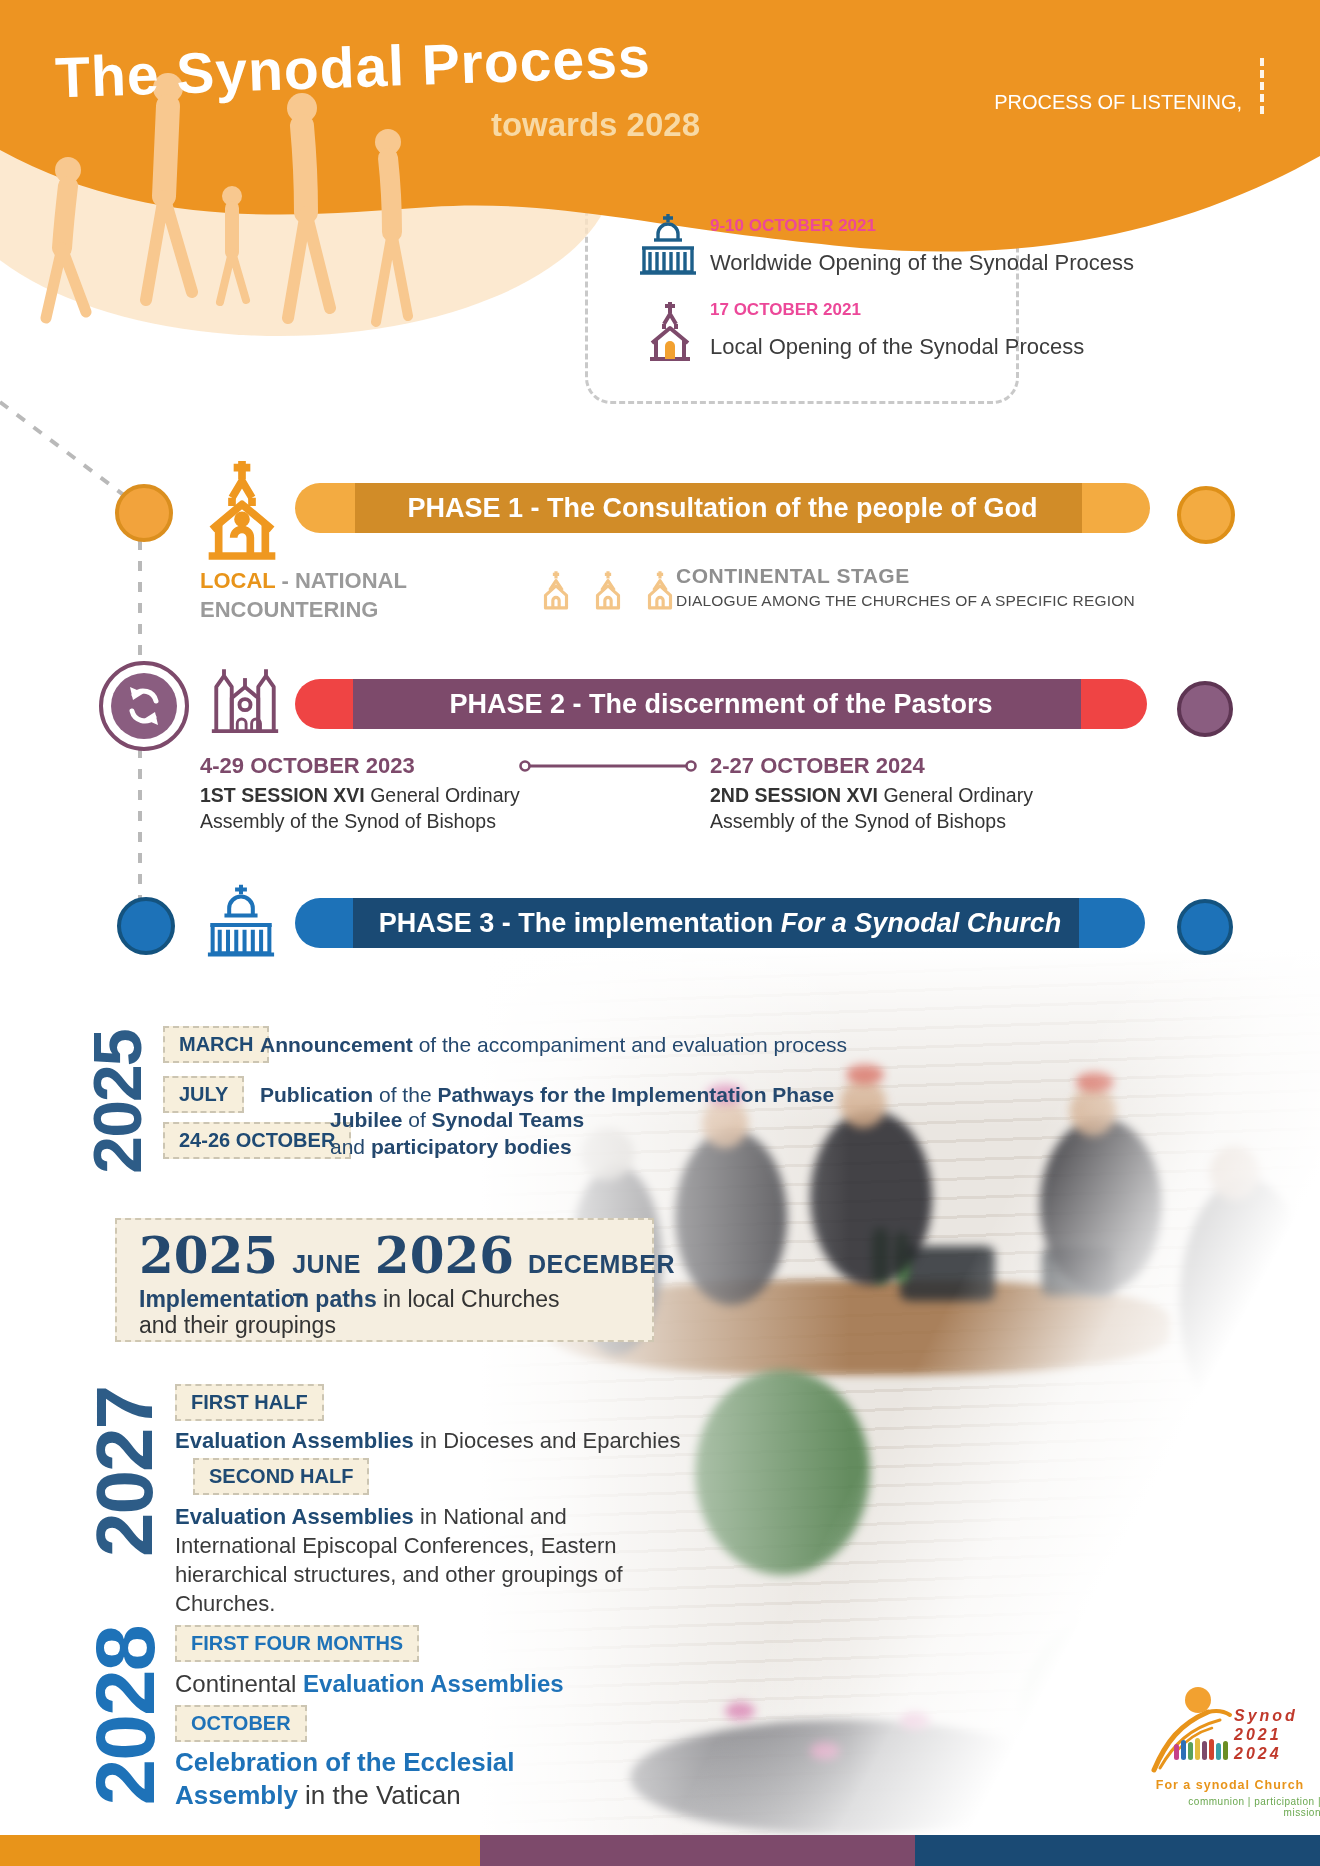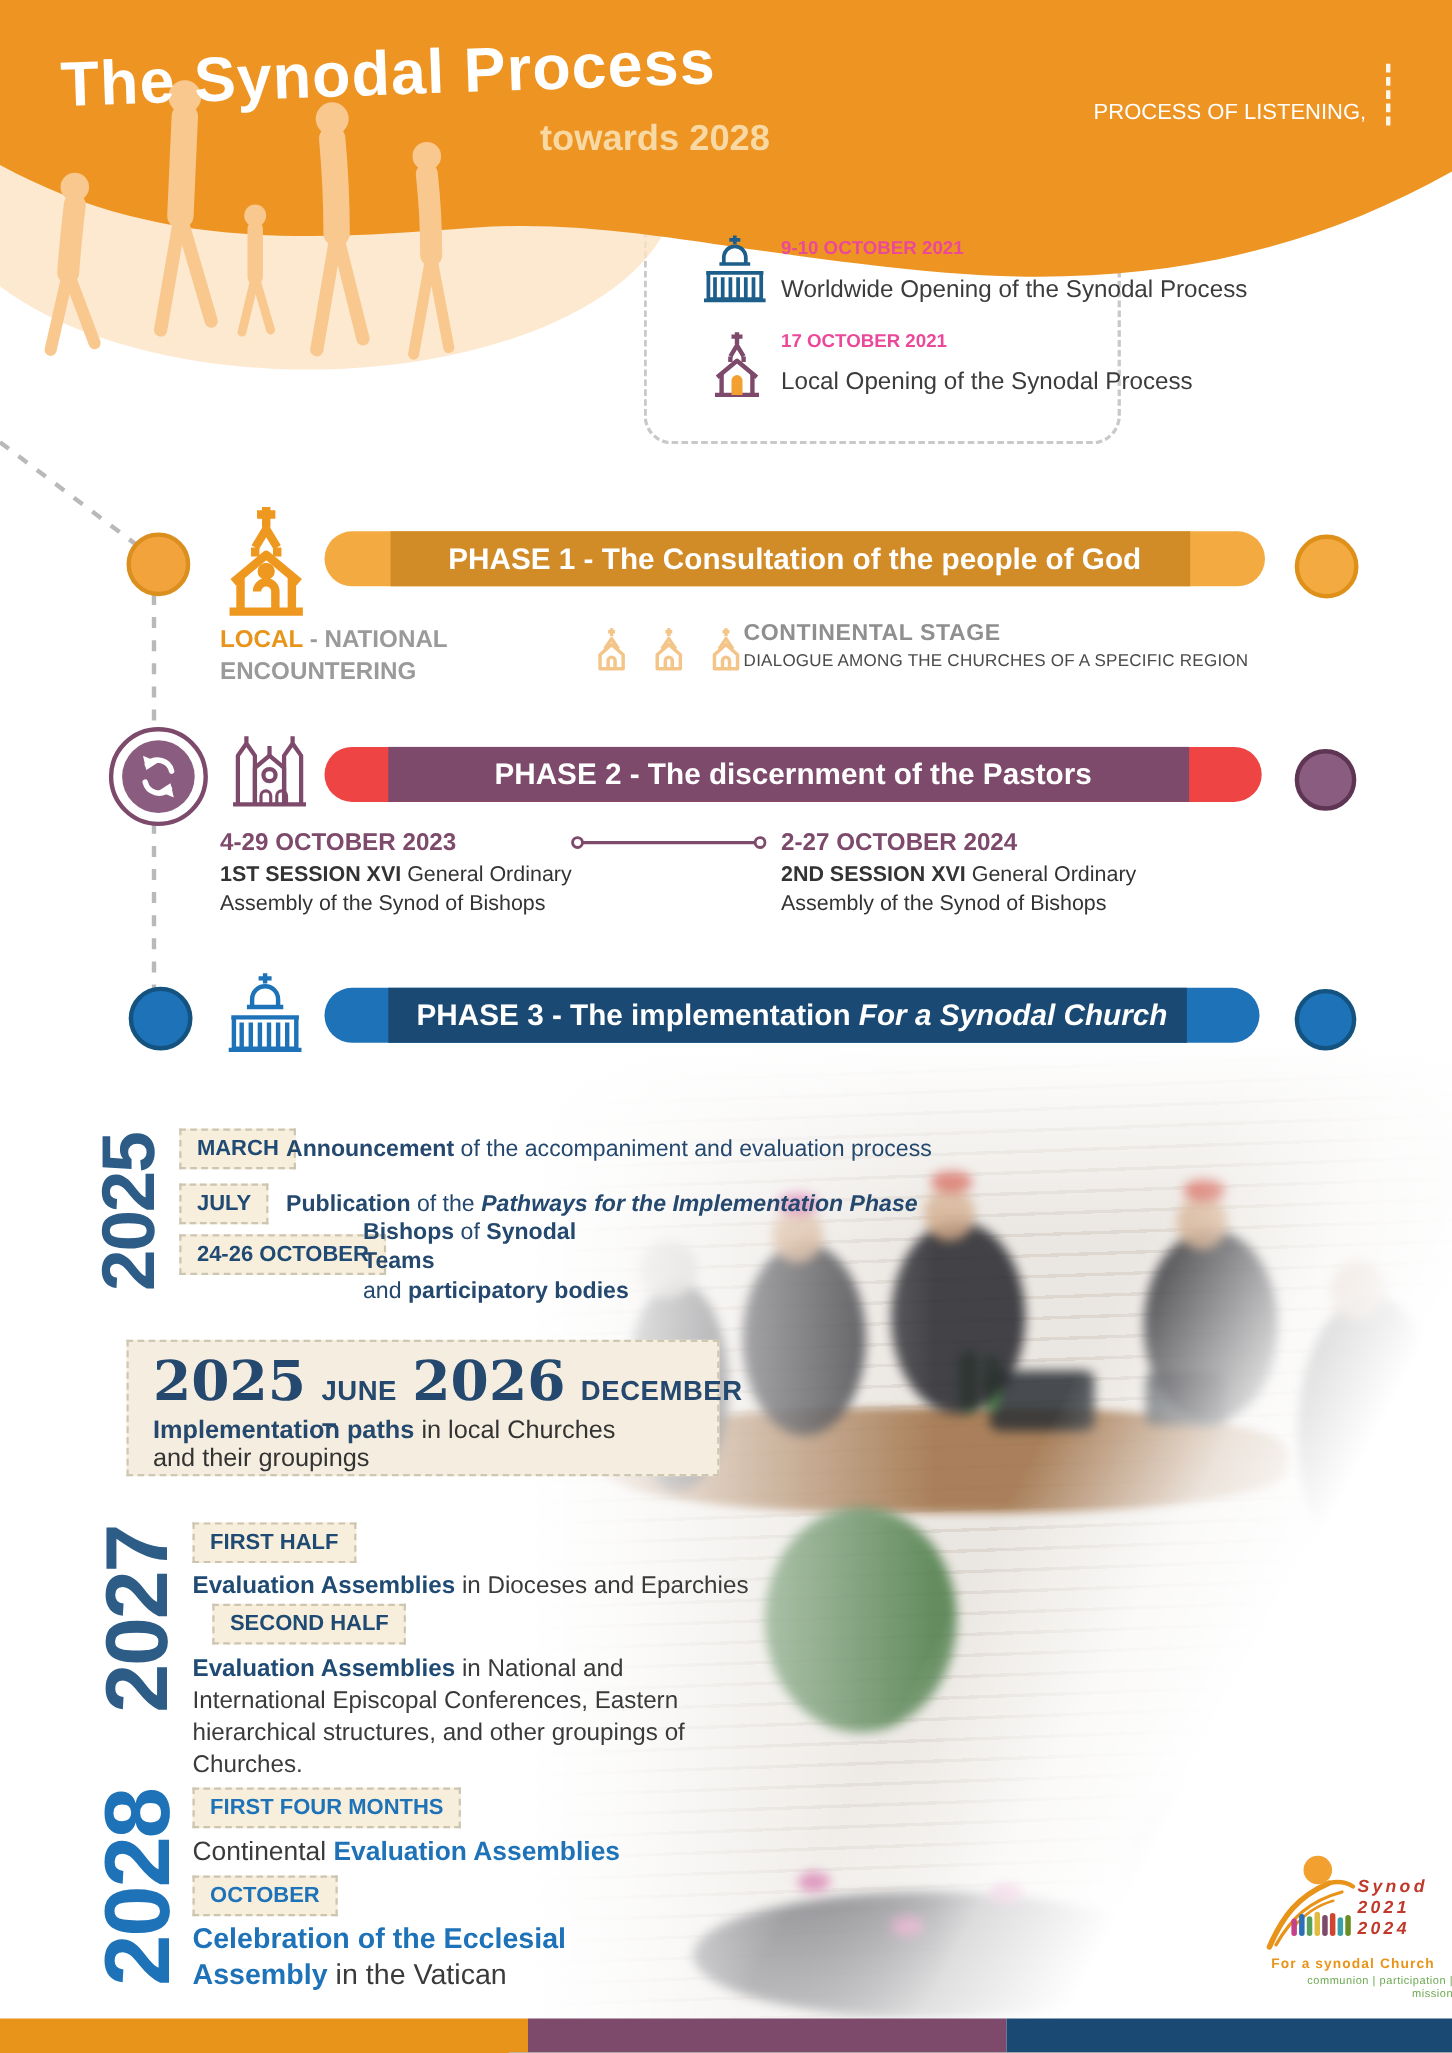--- a/index.html
+++ b/index.html
@@ -79,21 +79,21 @@
   .year{position:absolute;z-index:5;font-weight:bold;color:#2D5C87;text-align:center;
         letter-spacing:-2px;transform:rotate(-90deg);}
   #y2025{left:32px;top:1062px;width:170px;height:80px;font-size:68px;line-height:80px;}
   #y2027{left:30px;top:1427px;width:190px;height:90px;font-size:80px;line-height:90px;}
   #y2028{left:25px;top:1671px;width:200px;height:90px;font-size:84px;line-height:90px;color:#1E72B8;}
 
   .tag-box{position:absolute;z-index:5;background:#F7EFDC;border:2px dashed #CCC5B2;
       font-weight:bold;color:#1F4A73;padding:5px 14px;font-size:20px;white-space:nowrap;}
   .row-text{position:absolute;z-index:5;font-size:21px;color:#24486E;white-space:nowrap;}
   .row-text .b{font-weight:bold;}
-  .row-text .i{font-style:italic;font-weight:bold;}
+  .row-text .i{font-weight:bold;}
 
   #march-box{left:163px;top:1026px;} #march-text{left:260px;top:1033px;}
   #july-box{left:163px;top:1076px;}  #july-text{left:260px;top:1083px;}
   #oct-box{left:163px;top:1122px;}   #oct-text{left:330px;top:1106px;white-space:normal;width:260px;line-height:27px;}
 
   #range-box{position:absolute;left:115px;top:1218px;width:535px;height:120px;z-index:5;
       background:#F5EEE0;border:2px dashed #CFC7B2;}
   #range-line1{position:absolute;left:22px;top:6px;display:flex;align-items:baseline;gap:14px;color:#24486E;}
   .range-year{font-family:"DejaVu Serif",serif;font-weight:bold;font-size:50px;}
   .range-month{font-weight:bold;font-size:25px;letter-spacing:.5px;}
@@ -346,21 +346,21 @@
   <div class="tag-box" id="march-box">MARCH</div>
   <div class="row-text" id="march-text">
     <span class="b">Announcement</span><span> of the accompaniment and evaluation process</span>
   </div>
   <div class="tag-box" id="july-box">JULY</div>
   <div class="row-text" id="july-text">
     <span class="b">Publication</span><span> of the </span><span class="i">Pathways for the Implementation Phase</span>
   </div>
   <div class="tag-box" id="oct-box">24-26 OCTOBER</div>
   <div class="row-text" id="oct-text">
-    <span class="b">Bishops</span><span> of </span><span class="b">Synodal Teams</span><br>
+    <span class="b">Jubilee</span><span> of </span><span class="b">Synodal Teams</span><br>
     <span>and </span><span class="b">participatory bodies</span>
   </div>
 
   <div id="range-box">
     <div id="range-line1">
       <span class="range-year">2025</span>
       <span class="range-month">JUNE –</span>
       <span class="range-year">2026</span>
       <span class="range-month">DECEMBER</span>
     </div>

